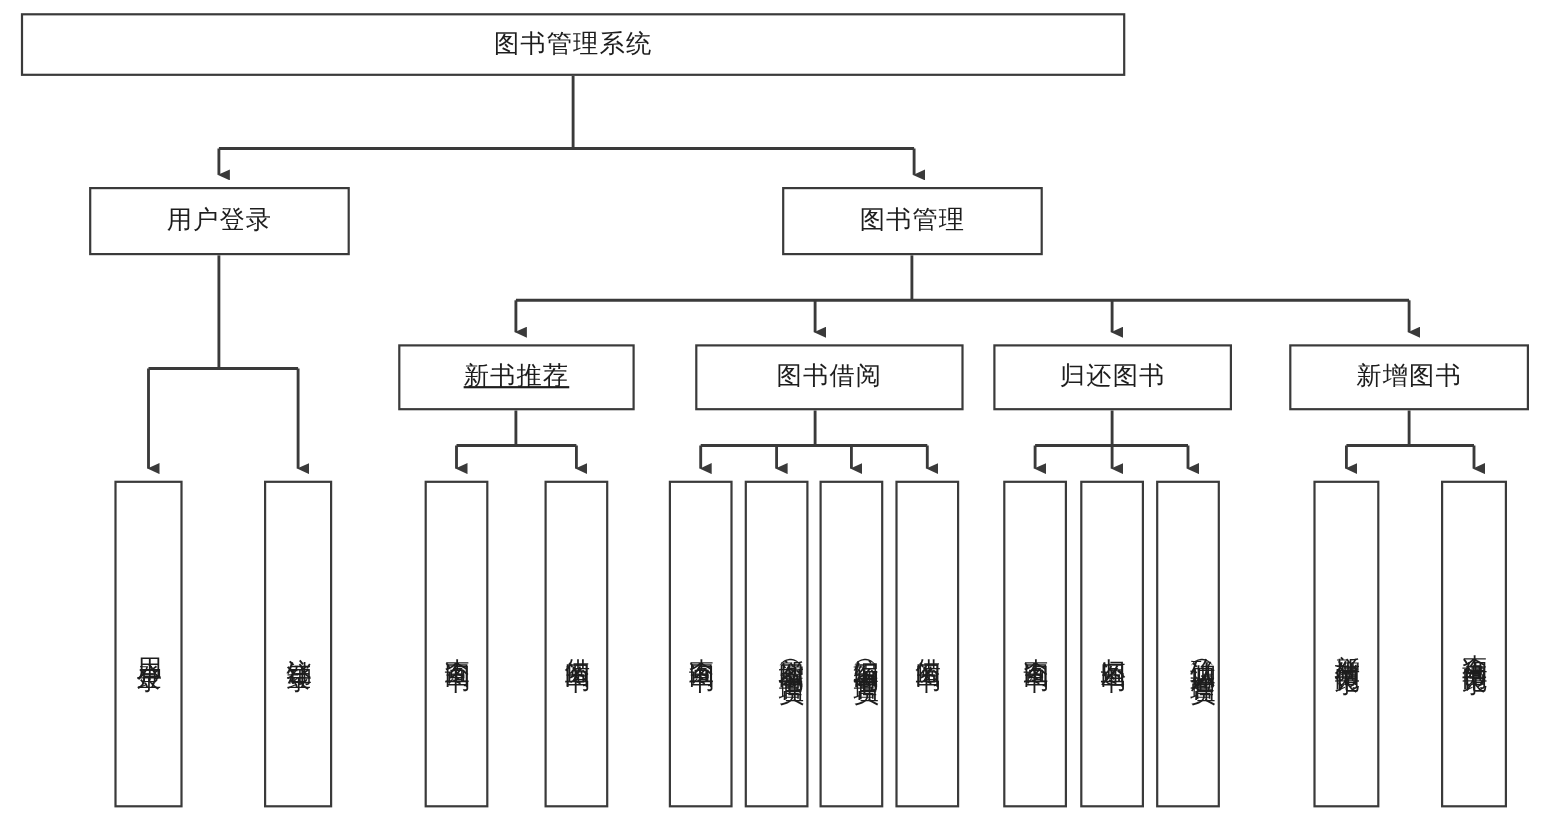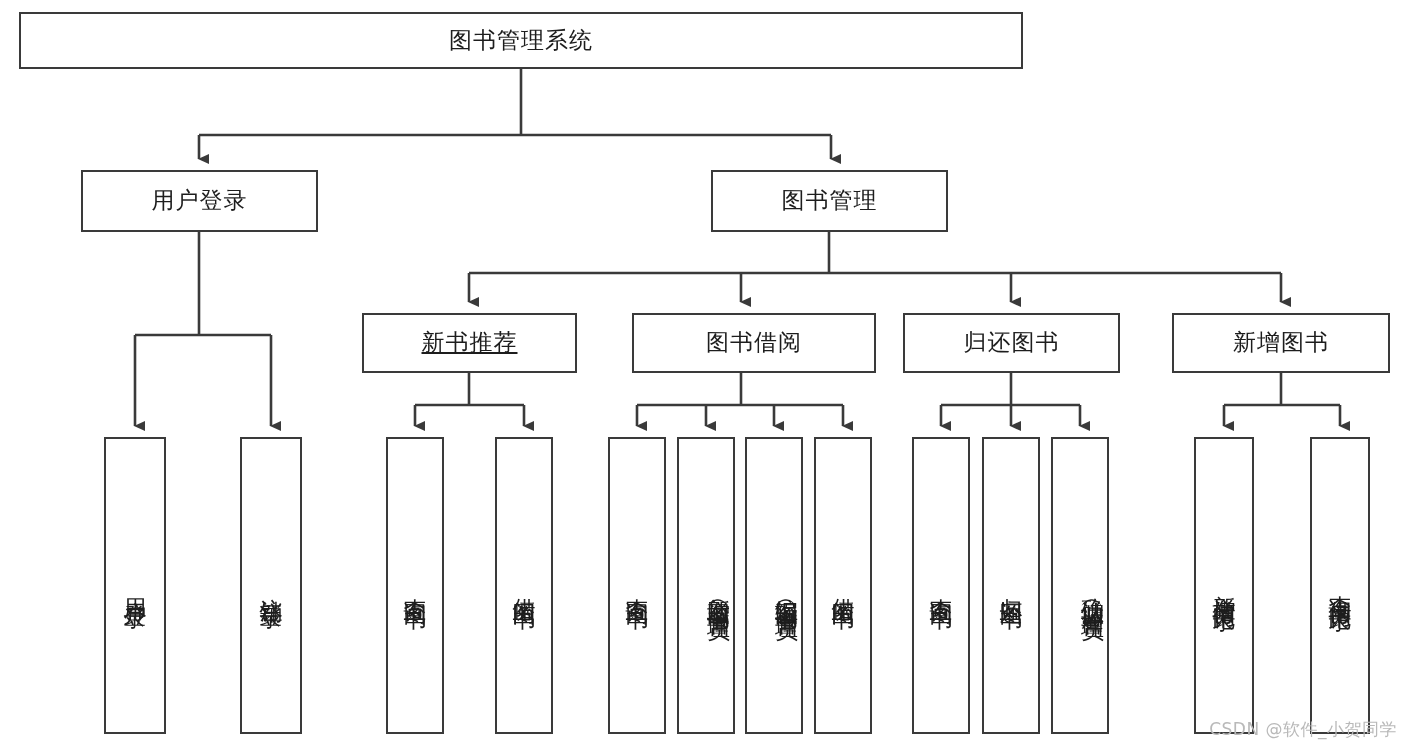--- a/index.html
+++ b/index.html
@@ -95,14 +95,13 @@
   <div class="node v" style="left:745px;top:437px;width:58px;height:297px;">编辑图书（管理员）</div>
   <div class="node v mid" style="left:814px;top:437px;width:58px;height:297px;">借阅图书</div>
 
   <div class="node v mid" style="left:912px;top:437px;width:58px;height:297px;">查询图书</div>
   <div class="node v mid" style="left:982px;top:437px;width:58px;height:297px;">归还图书</div>
   <div class="node v" style="left:1051px;top:437px;width:58px;height:297px;">确认归还（管理员）</div>
 
   <div class="node v mid" style="left:1194px;top:437px;width:60px;height:297px;">新增借阅记录</div>
   <div class="node v mid" style="left:1310px;top:437px;width:60px;height:297px;">查询借阅记录</div>
 
-  <div id="watermark">CSDN @软件_小贺同学</div>
 </div>
 
 </body></html>

